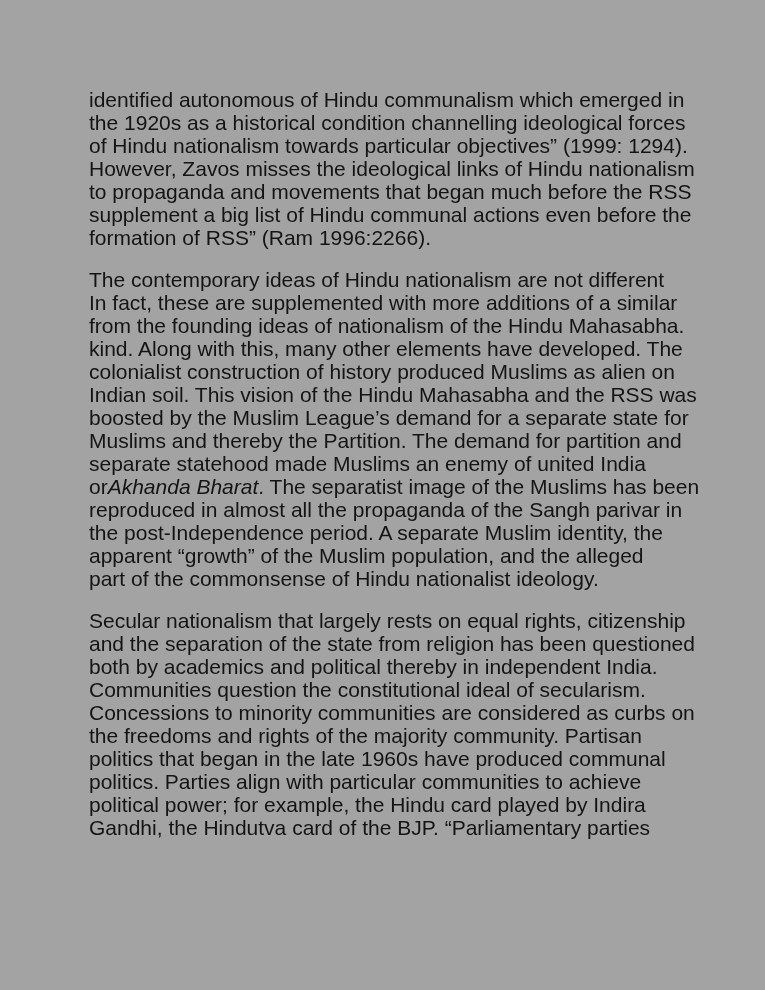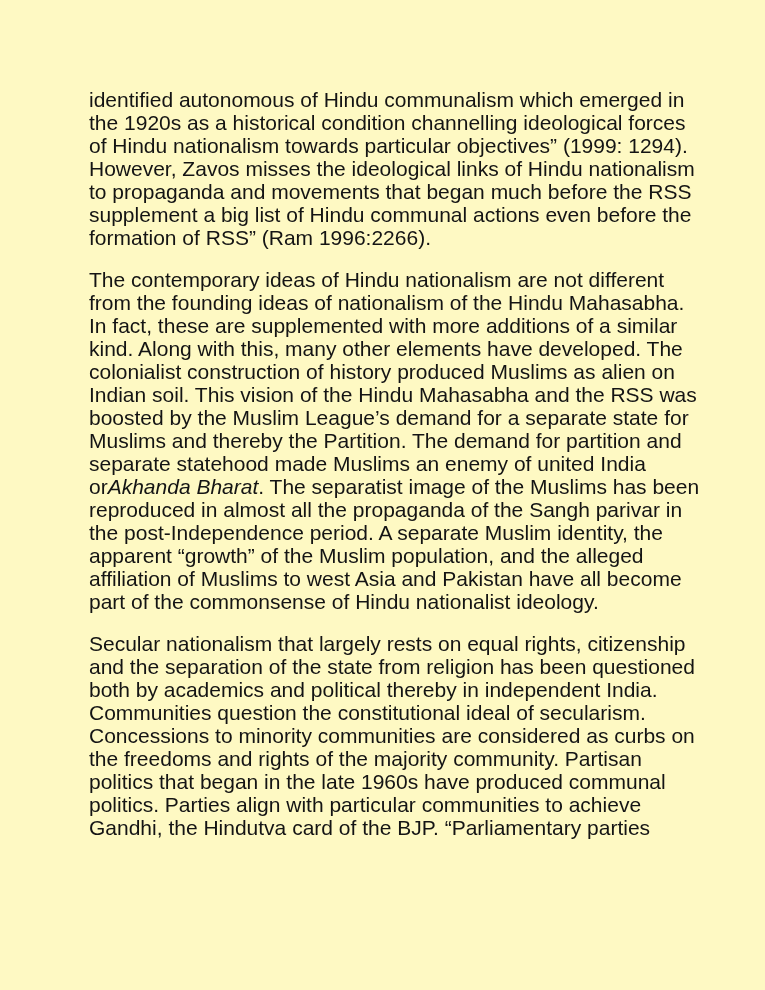--- a/index.html
+++ b/index.html
@@ -4,21 +4,21 @@
 <style>
   html, body {
     margin: 0;
     padding: 0;
     background: #ffffff;
   }
   .page {
     position: relative;
     width: 765px;
     height: 990px;
-    background: #fef9c3;
+    background: #a3a3a3;
     overflow: hidden;
   }
   .text-block {
     position: absolute;
     left: 89px;
     top: 88px;
     width: 600px;
     font-family: "Liberation Sans", sans-serif;
     font-size: 21px;
     line-height: 23px;
@@ -44,40 +44,40 @@
         <span class="line"><span>identified autonomous of Hindu communalism which emerged in</span></span>
         <span class="line"><span>the 1920s as a historical condition channelling ideological forces</span></span>
         <span class="line"><span>of Hindu nationalism towards particular objectives” (1999: 1294).</span></span>
         <span class="line"><span>However, Zavos misses the ideological links of Hindu nationalism</span></span>
         <span class="line"><span>to propaganda and movements that began much before the RSS</span></span>
         <span class="line"><span>supplement a big list of Hindu communal actions even before the</span></span>
         <span class="line"><span>formation of RSS” (Ram 1996:2266).</span></span>
       </p>
       <p class="para">
         <span class="line"><span>The contemporary ideas of Hindu nationalism are not different</span></span>
+        <span class="line"><span>In fact, these are supplemented with more additions of a similar</span></span>
         <span class="line"><span>from the founding ideas of nationalism of the Hindu Mahasabha.</span></span>
-        <span class="line"><span>In fact, these are supplemented with more additions of a similar</span></span>
         <span class="line"><span>kind. Along with this, many other elements have developed. The</span></span>
         <span class="line"><span>colonialist construction of history produced Muslims as alien on</span></span>
         <span class="line"><span>Indian soil. This vision of the Hindu Mahasabha and the RSS was</span></span>
         <span class="line"><span>boosted by the Muslim League’s demand for a separate state for</span></span>
         <span class="line"><span>Muslims and thereby the Partition. The demand for partition and</span></span>
         <span class="line"><span>separate statehood made Muslims an enemy of united India</span></span>
         <span class="line"><span>or</span><i>Akhanda Bharat</i><span>. The separatist image of the Muslims has been</span></span>
         <span class="line"><span>reproduced in almost all the propaganda of the Sangh parivar in</span></span>
         <span class="line"><span>the post-Independence period. A separate Muslim identity, the</span></span>
         <span class="line"><span>apparent “growth” of the Muslim population, and the alleged</span></span>
-        <span class="line"><span>affiliation of Muslims to west Asia and Pakistan have all become</span></span>
         <span class="line"><span>part of the commonsense of Hindu nationalist ideology.</span></span>
       </p>
       <p class="para">
         <span class="line"><span>Secular nationalism that largely rests on equal rights, citizenship</span></span>
         <span class="line"><span>and the separation of the state from religion has been questioned</span></span>
         <span class="line"><span>both by academics and political thereby in independent India.</span></span>
         <span class="line"><span>Communities question the constitutional ideal of secularism.</span></span>
         <span class="line"><span>Concessions to minority communities are considered as curbs on</span></span>
         <span class="line"><span>the freedoms and rights of the majority community. Partisan</span></span>
         <span class="line"><span>politics that began in the late 1960s have produced communal</span></span>
         <span class="line"><span>politics. Parties align with particular communities to achieve</span></span>
+        <span class="line"><span>political power; for example, the Hindu card played by Indira</span></span>
         <span class="line"><span>Gandhi, the Hindutva card of the BJP. “Parliamentary parties</span></span>
       </p>
     </div>
 </div>
 
 </body></html>

